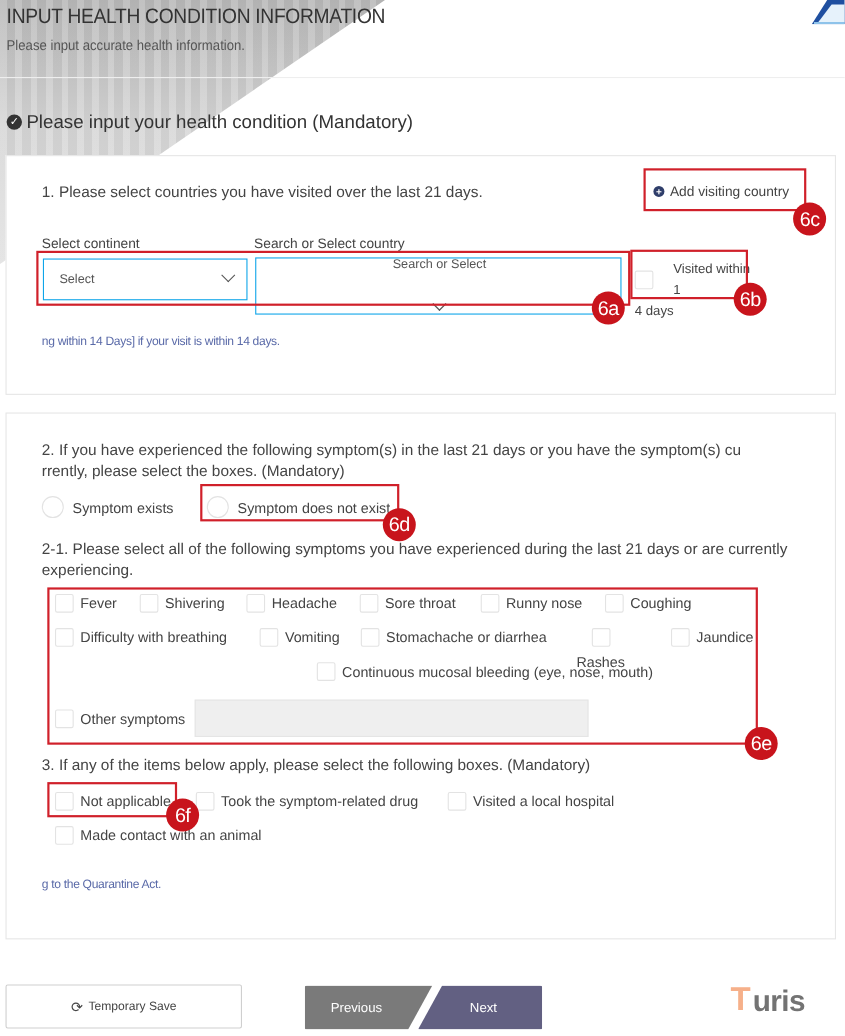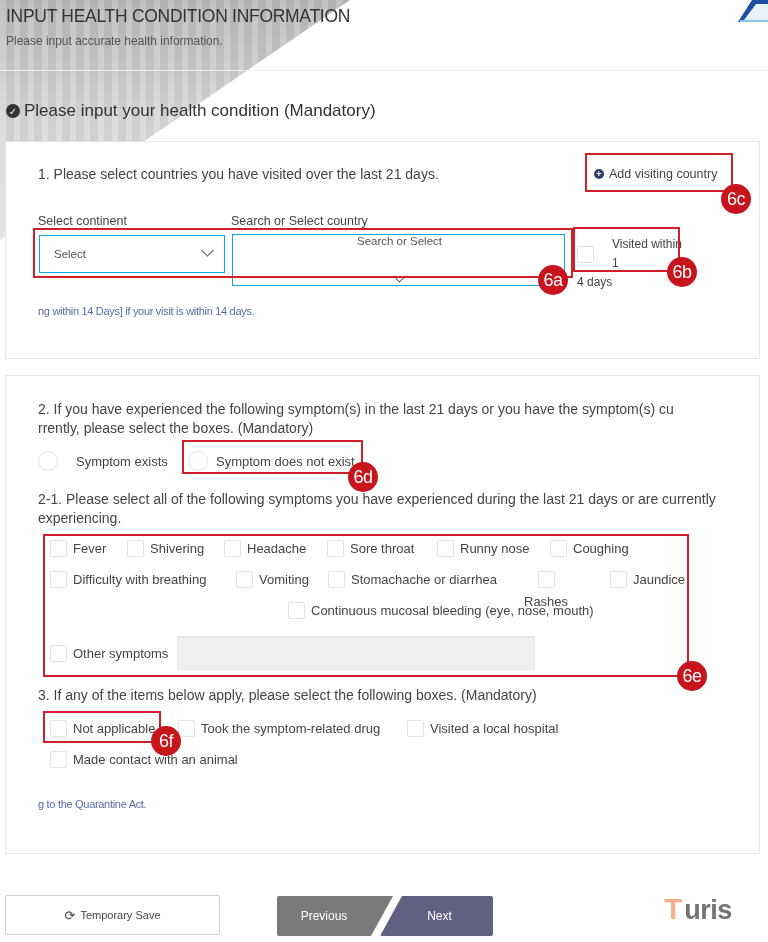--- a/index.html
+++ b/index.html
@@ -116,21 +116,21 @@
 </div>
 
 <div class="card card2">
   <div class="q-text" style="left:32px; top:24px; width:700px;">
     <div>2. If you have experienced the following symptom(s) in the last 21 days or you have the symptom(s) cu</div>
     <div>rrently, please select the boxes. (Mandatory)</div>
   </div>
 
   <div class="opt" style="left:32px; top:75px;">
     <span class="radio"></span>
-    <span style="margin-left:12px;">Symptom exists</span>
+    <span style="margin-left:2px;">Symptom exists</span>
   </div>
   <div class="opt" style="left:182px; top:75px;">
     <span class="radio"></span>
     <span style="margin-left:2px;">Symptom does not exist</span>
   </div>
 
   <div class="q-text" style="left:32px; top:114px; width:710px;">
     <div>2-1. Please select all of the following symptoms you have experienced during the last 21 days or are currently</div>
     <div>experiencing.</div>
   </div>

